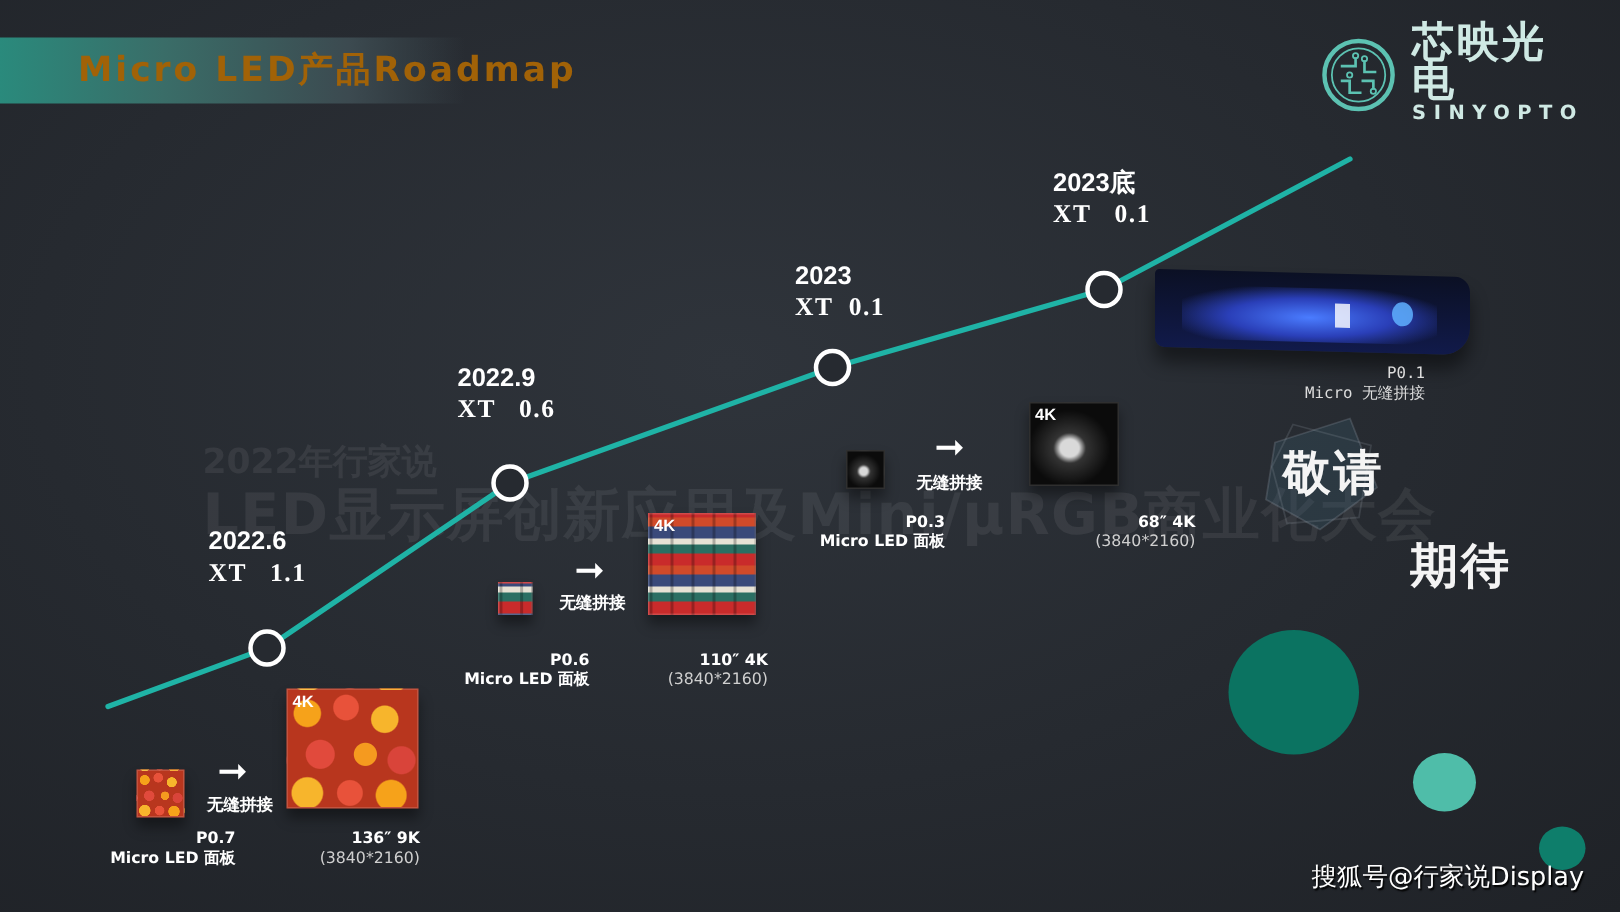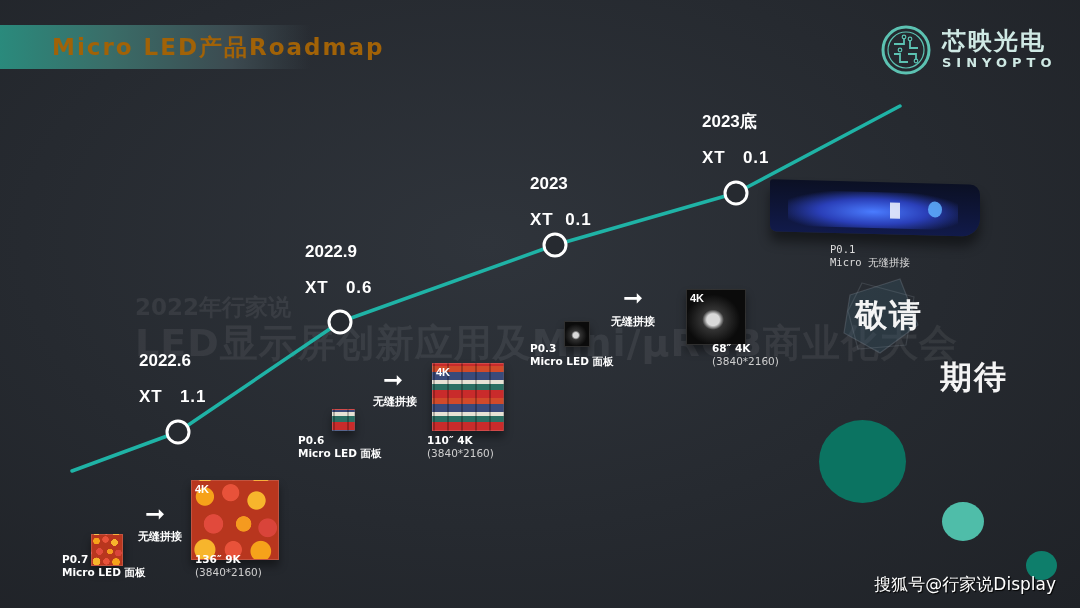--- a/index.html
+++ b/index.html
@@ -15,37 +15,37 @@
     background: linear-gradient(90deg, #2a8a7c 0%, #3a6d68 35%, #3c4a50 75%, rgba(58,64,70,0) 100%);
   }
   .title-text {
     position:absolute; left:52px; top:30px; height:34px; line-height:34px;
     font-family:"DejaVu Sans", sans-serif; font-weight:bold; font-size:23px;
     letter-spacing:2px; color:#a16207; white-space:nowrap;
   }
   .logo { position:absolute; left:880px; top:22px; width:180px; height:56px; display:flex; align-items:center; }
   .logo-mark { width:52px; height:52px; }
   .logo-text { margin-left:10px; display:flex; flex-direction:column; }
-  .logo-cn { font-size:24px; font-weight:bold; color:#cfe9e4; letter-spacing:2px; line-height:26px; }
+  .logo-cn { font-size:28px; font-weight:bold; color:#cfe9e4; letter-spacing:2px; line-height:26px; }
   .logo-en { font-size:13px; color:#cfe9e4; letter-spacing:5px; line-height:18px; font-weight:bold; }
 
   .watermark { position:absolute; color:rgba(255,255,255,0.07); font-weight:bold; white-space:nowrap; }
   .wm1 { left:135px; top:292px; font-size:23px; }
   .wm2 { left:135px; top:318px; font-size:38px; letter-spacing:1px; }
 
   svg.line { position:absolute; left:0; top:0; }
 
   .milestone { position:absolute; font-family:"Liberation Sans", sans-serif; font-weight:bold; color:#fff; font-size:17px; line-height:20px; }
   .milestone .date { display:block; }
-  .milestone .xt { display:block; margin-top:16px; letter-spacing:1px; white-space:pre; }
-  .screen { position:absolute; border:1px solid rgba(255,255,255,0.15); box-shadow:0 6px 8px rgba(0,0,0,0.4);margin-top:21px; }
+  .milestone .xt { display:block; margin-top:1px; letter-spacing:1px; white-space:pre;font-family:Liberation Serif, serif; }
+  .screen { position:absolute; border:1px solid rgba(255,255,255,0.15); box-shadow:0 6px 8px rgba(0,0,0,0.4); }
   .screen .badge4k { position:absolute; left:3px; top:2px; font-size:11px; font-weight:bold; color:#fff; font-family:"Liberation Sans", sans-serif; }
   .arrow { position:absolute; font-size:24px; color:#fff; line-height:24px; font-weight:bold; }
   .seam { position:absolute; font-size:11px; color:#fff; font-weight:bold; white-space:nowrap; }
-  .cap { position:absolute; text-align:left; font-size:10.5px; color:#fff; font-weight:bold; line-height:13px; white-space:nowrap; }
+  .cap { position:absolute; text-align:right; font-size:10.5px; color:#fff; font-weight:bold; line-height:13px; white-space:nowrap; }
   .cap .sub { color:#cfcfcf; font-weight:normal; }
 
   .orange-tex {
     background:
       radial-gradient(circle at 15% 20%, #f6a21a 0 9%, transparent 10%),
       radial-gradient(circle at 45% 15%, #e8523a 0 10%, transparent 11%),
       radial-gradient(circle at 75% 25%, #f7b52c 0 10%, transparent 11%),
       radial-gradient(circle at 25% 55%, #e14a3c 0 12%, transparent 13%),
       radial-gradient(circle at 60% 55%, #f59a1f 0 11%, transparent 12%),
       radial-gradient(circle at 88% 60%, #d9443a 0 10%, transparent 11%),

